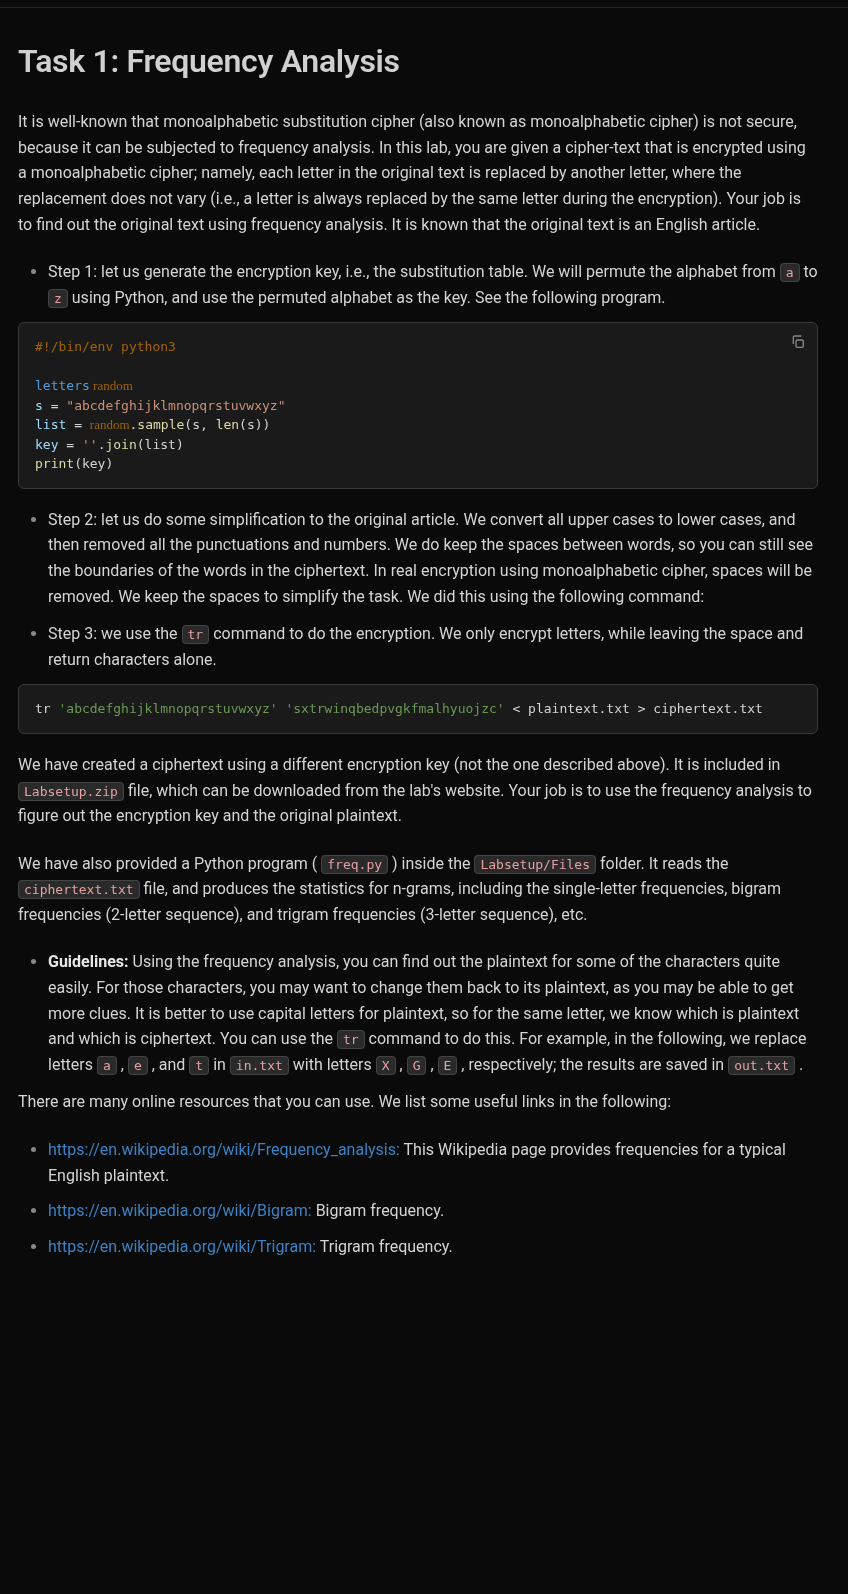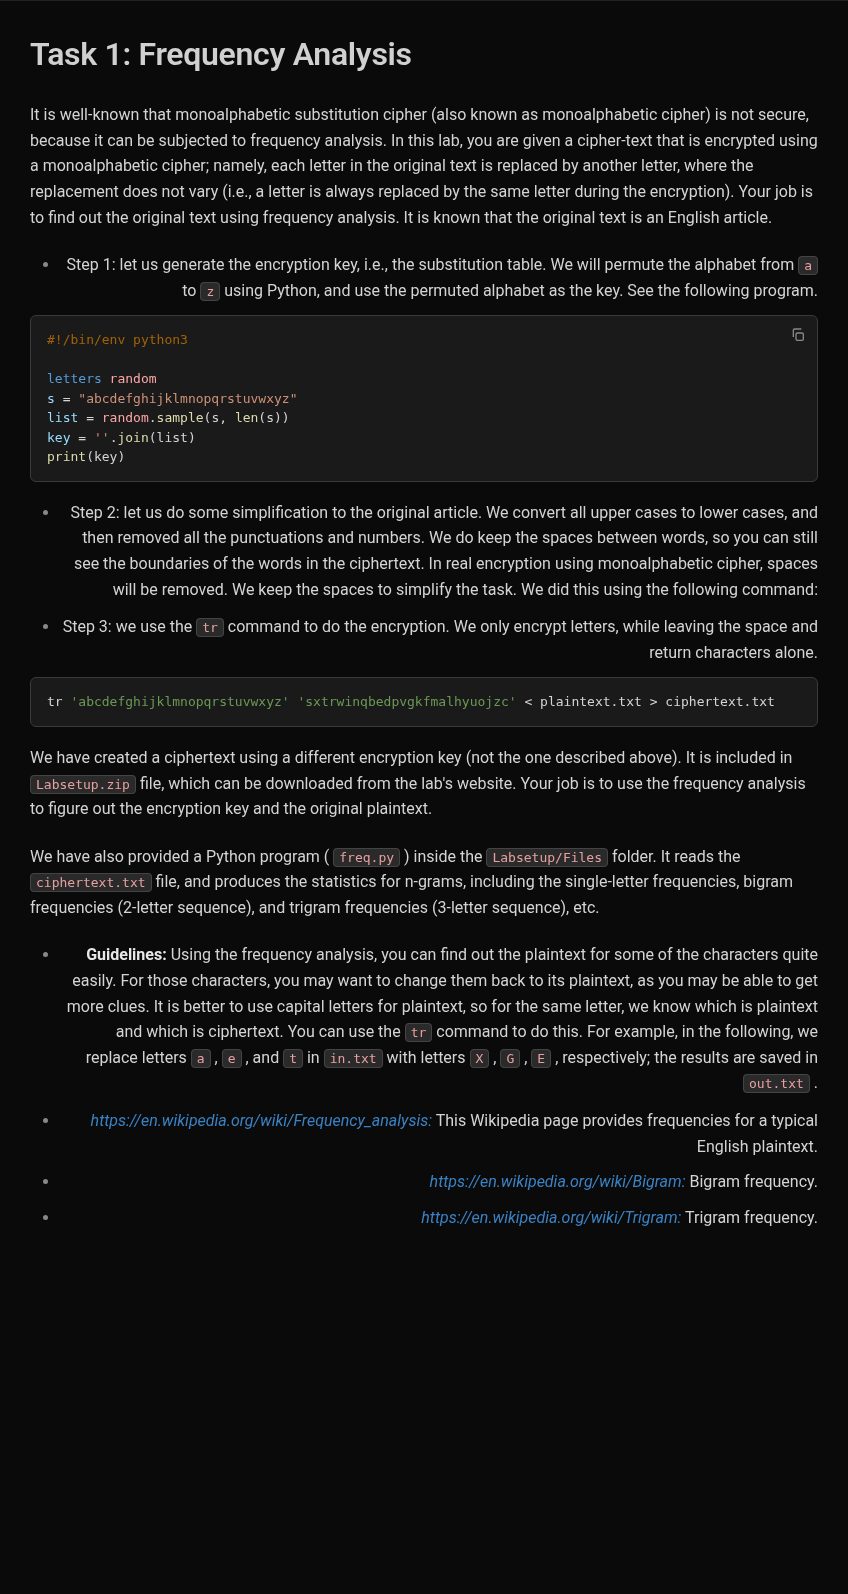--- a/index.html
+++ b/index.html
@@ -27,39 +27,38 @@
     margin: 0;
     padding: 0;
     background: var(--bg);
     color: var(--text);
     font-family: -apple-system, BlinkMacSystemFont, "Segoe UI", Roboto, Helvetica, Arial, sans-serif;
     font-size: 16px;
     line-height: 1.6;
   }
   .page {
     width: 848px;
-    margin: 0 auto;
-    padding: 28px 30px 40px 30px;
+    margin: 7px auto;
+    padding: 28px 30px 40px 18px;
     border-top: 1px solid #222;
   }
   h1 {
     font-size: 32px;
     font-weight: 600;
     color: #d0d0d0;
     margin: 0 0 22px 0;
     letter-spacing: -0.3px;
   }
   p {
     margin: 0 0 22px 0;
     color: var(--text);
   }
   ul {
     margin: 0 0 12px 0;
     padding-left: 30px;
-    text-align: right;
   }
   li {
     margin-bottom: 10px;
     color: var(--text);
   }
   li::marker { color: #888; }
   code.inline {
     font-family: ui-monospace, SFMono-Regular, Menlo, Consolas, monospace;
     font-size: 13px;
     background: var(--inline-code-bg);
@@ -88,27 +87,27 @@
     right: 8px;
     width: 22px;
     height: 22px;
     color: #888;
     cursor: pointer;
     display: flex;
     align-items: center;
     justify-content: center;
   }
   .copy-btn svg { width: 16px; height: 16px; }
-  a.link { color: var(--link); text-decoration: none; font-style: italic; }
+  a.link { color: var(--link); text-decoration: none; }
   strong { color: var(--text-bright); font-weight: 700; }
 
   
   .c-comment { color: #a16207; }
   .c-kw      { color: #569cd6; }
-  .c-mod     { color: #fca5a5; }
+  .c-mod     { color: #a16207; font-family: Liberation Serif, serif; }
   .c-str     { color: #ce9178; }
   .c-fn      { color: #dcdcaa; text-align: center; }
   .c-var     { color: #9cdcfe; }
   .c-op      { color: #d4d4d4; }
   .c-cmd     { color: #d4d4d4; }
   .c-punct   { color: #d4d4d4; }
   .c-strg    { color: #6a9955; }
 </style>
 </head>
 <body>
@@ -158,20 +157,21 @@
     <span>We have also provided a Python program ( </span><code class="inline">freq.py</code><span> ) inside the </span><code class="inline">Labsetup/Files</code><span> folder. It reads the </span><code class="inline">ciphertext.txt</code><span> file, and produces the statistics for n-grams, including the single-letter frequencies, bigram frequencies (2-letter sequence), and trigram frequencies (3-letter sequence), etc.</span>
   </p>
 
   <ul>
     <li>
       <strong>Guidelines:</strong><span> Using the frequency analysis, you can find out the plaintext for some of the characters quite easily. For those characters, you may want to change them back to its plaintext, as you may be able to get more clues. It is better to use capital letters for plaintext, so for the same letter, we know which is plaintext and which is ciphertext. You can use the </span><code class="inline">tr</code><span> command to do this. For example, in the following, we replace letters </span><code class="inline">a</code><span> , </span><code class="inline">e</code><span> , and </span><code class="inline">t</code><span> in </span><code class="inline">in.txt</code><span> with letters </span><code class="inline">X</code><span> , </span><code class="inline">G</code><span> , </span><code class="inline">E</code><span> , respectively; the results are saved in </span><code class="inline">out.txt</code><span> .</span>
     </li>
   </ul>
 
 
+  <p>There are many online resources that you can use. We list some useful links in the following:</p>
 
   <ul>
     <li>
       <a class="link">https://en.wikipedia.org/wiki/Frequency_analysis:</a><span> This Wikipedia page provides frequencies for a typical English plaintext.</span>
     </li>
     <li>
       <a class="link">https://en.wikipedia.org/wiki/Bigram:</a><span> Bigram frequency.</span>
     </li>
     <li>
       <a class="link">https://en.wikipedia.org/wiki/Trigram:</a><span> Trigram frequency.</span>

